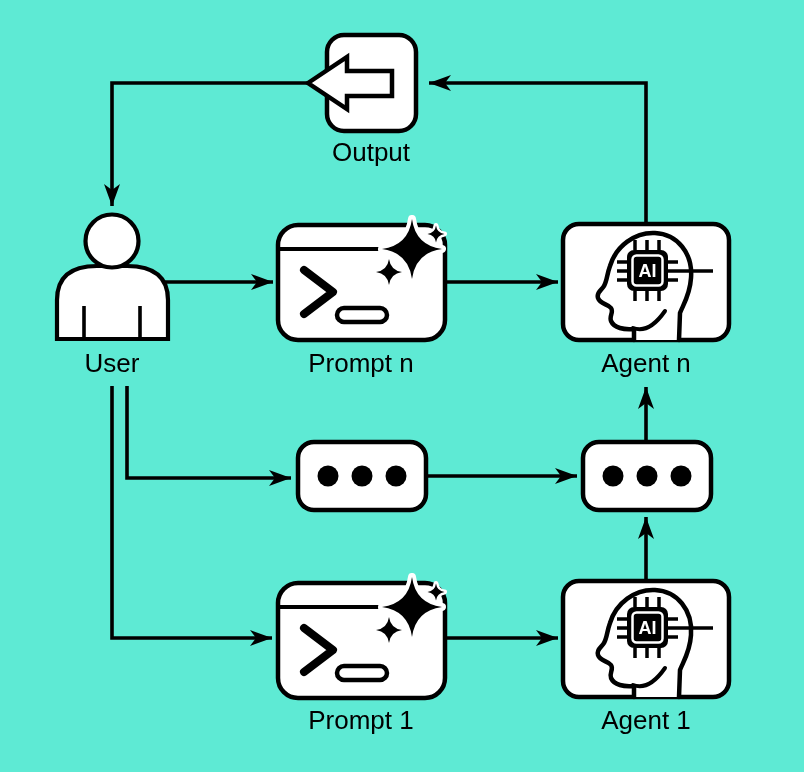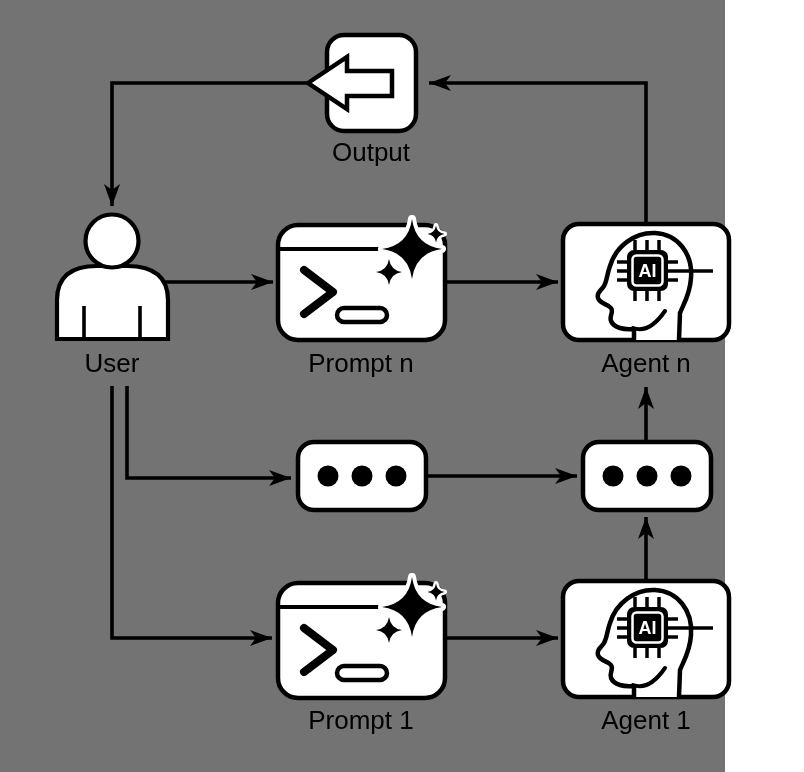--- a/index.html
+++ b/index.html
@@ -1,18 +1,18 @@
 <!DOCTYPE html>
 <html><head>
 <meta charset="utf-8">
 <style>
   html, body { margin: 0; padding: 0; background: #ffffff; }
   .stage {
-    width: 725px; height: 772px;
-    background: #737373;
+    width: 804px; height: 772px;
+    background: #5eead4;
     position: relative;
     font-family: "Liberation Sans", sans-serif;
   }
   svg { display: block; }
   .node-label {
     font-family: "Liberation Sans", sans-serif;
     font-size: 26px;
     fill: #000000;
     text-anchor: middle;
   }

